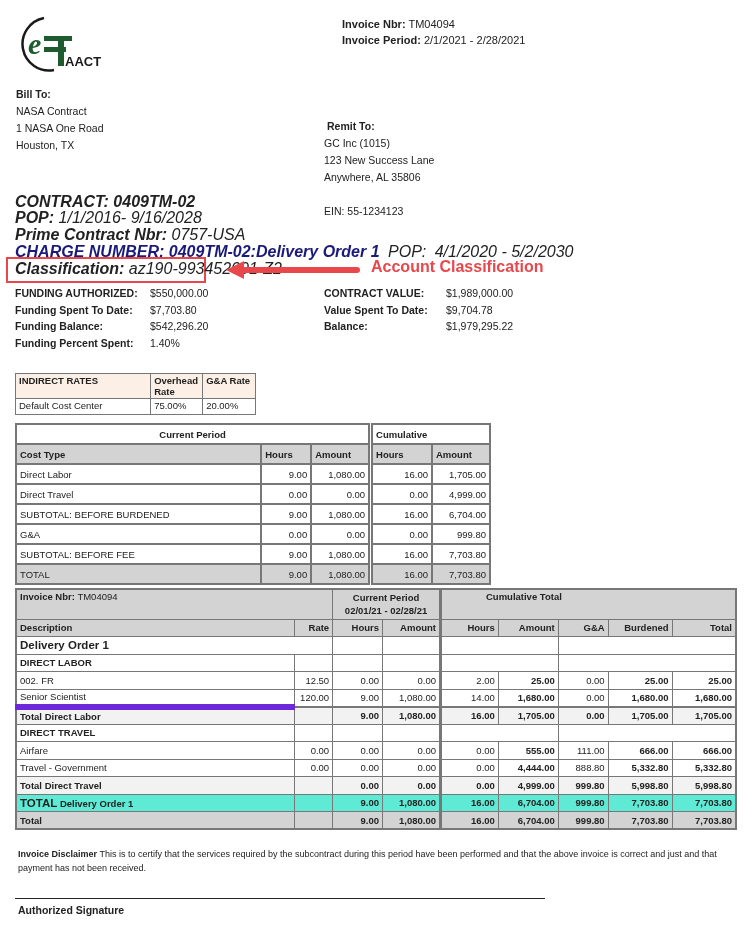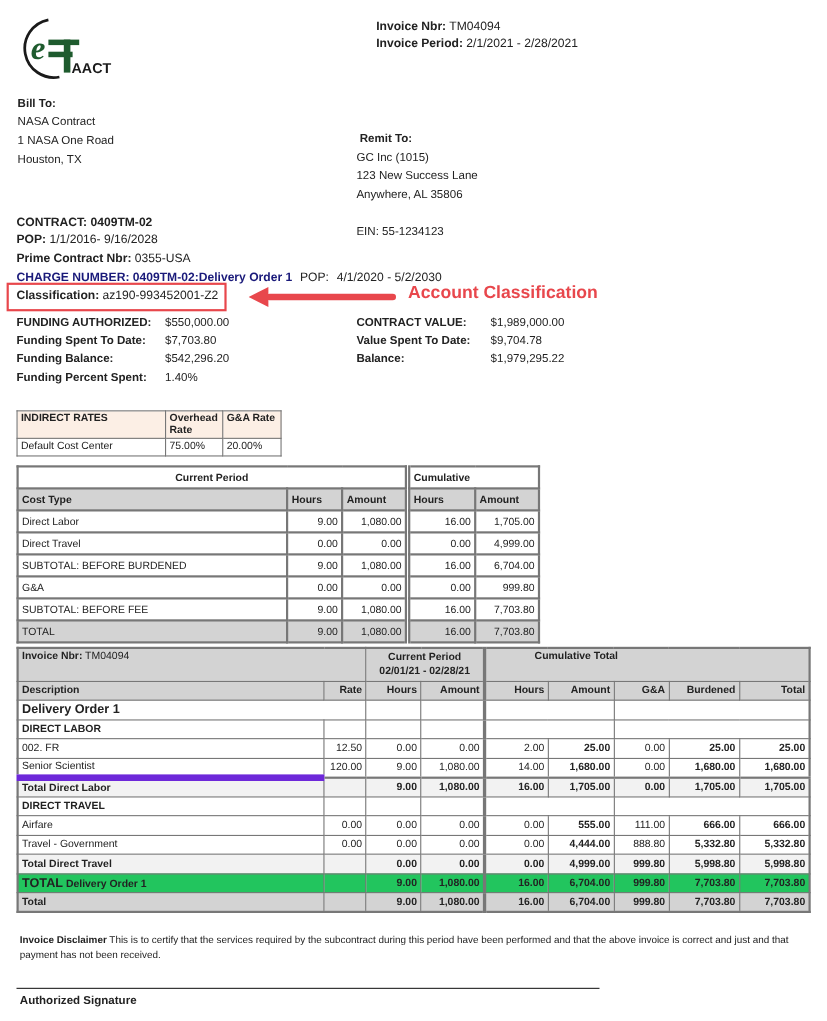--- a/index.html
+++ b/index.html
@@ -4,37 +4,37 @@
 <style>
   * { box-sizing: border-box; margin: 0; padding: 0; }
   html, body { width: 752px; height: 928px; background: #ffffff; overflow: hidden; }
   body { font-family: "Liberation Sans", sans-serif; font-size: 10px; color: #222; position: relative; }
   .abs { position: absolute; }
   .b { font-weight: bold; }
   .logo { left: 14px; top: 14px; width: 90px; height: 58px; }
   .hdr-line { font-size: 11px; line-height: 16px; white-space: nowrap; }
   .addr { font-size: 10.5px; line-height: 17px; white-space: nowrap; }
   .lbl { font-weight: bold; }
-  .info-line { font-size: 11px; line-height: 16.5px; white-space: nowrap; }
+  .info-line { font-size: 16px; line-height: 16.5px; white-space: nowrap; font-style: italic; }
   .blue { color: #1a1a7a; font-weight: bold; }
   .redbox { border: 2px solid #e8474c; }
   .red-label { color: #e8474c; font-weight: bold; font-size: 16px; white-space: nowrap; }
   .fund-row { font-size: 10.5px; line-height: 16.5px; white-space: nowrap; }
   table { border-collapse: collapse; font-size: 9.5px; }
   td, th { padding: 1px 3px; font-weight: normal; text-align: left; vertical-align: top; }
   .t-rates td { border: 1px solid #777; height: 16px; }
   .t-rates .h { background: #fcefe5; font-weight: bold; }
   .t-sum td { border: 2px solid #777; height: 20px; vertical-align: middle; }
   .t-sum .gray { background: #d3d3d3; }
   .t-sum .bold { font-weight: bold; }
   .num { text-align: right; }
   .t-det td { border: 1px solid #777; height: 17.5px; vertical-align: middle; padding: 1px 3px; }
   .t-det .gray { background: #d3d3d3; }
   .t-det .bold { font-weight: bold; }
-  .t-det .peach { background: #22c55e; }
+  .t-det .peach { background: #5eead4; }
   .t-det .light { background: #f2f2f2; }
   .t-det .sep { border-right: 3px solid #777; }
   .disc { font-size: 9px; line-height: 14px; }
   .sig-line { border-top: 1px solid #222; }
 </style>
 </head>
 <body>
 
 <div class="abs logo">
   <svg width="90" height="58" viewBox="0 0 90 58">
@@ -75,21 +75,21 @@
 <div class="abs info-line" style="left:15px; top:194px;">
   <span class="lbl">CONTRACT:</span>
   <span class="lbl">0409TM-02</span>
 </div>
 <div class="abs info-line" style="left:15px; top:210px;">
   <span class="lbl">POP:</span>
   <span>1/1/2016- 9/16/2028</span>
 </div>
 <div class="abs info-line" style="left:15px; top:227px;">
   <span class="lbl">Prime Contract Nbr:</span>
-  <span>0355-USA</span>
+  <span>0757-USA</span>
 </div>
 <div class="abs info-line" style="left:15px; top:244px;">
   <span class="blue">CHARGE NUMBER:</span>
   <span class="blue">0409TM-02:Delivery Order 1</span>
   <span style="margin-left:4px;">POP:</span>
   <span style="margin-left:4px;">4/1/2020  - 5/2/2030</span>
 </div>
 
 <div class="abs redbox" style="left:6px; top:257px; width:200px; height:26px;"></div>
 <div class="abs info-line" style="left:15px; top:261px;">

